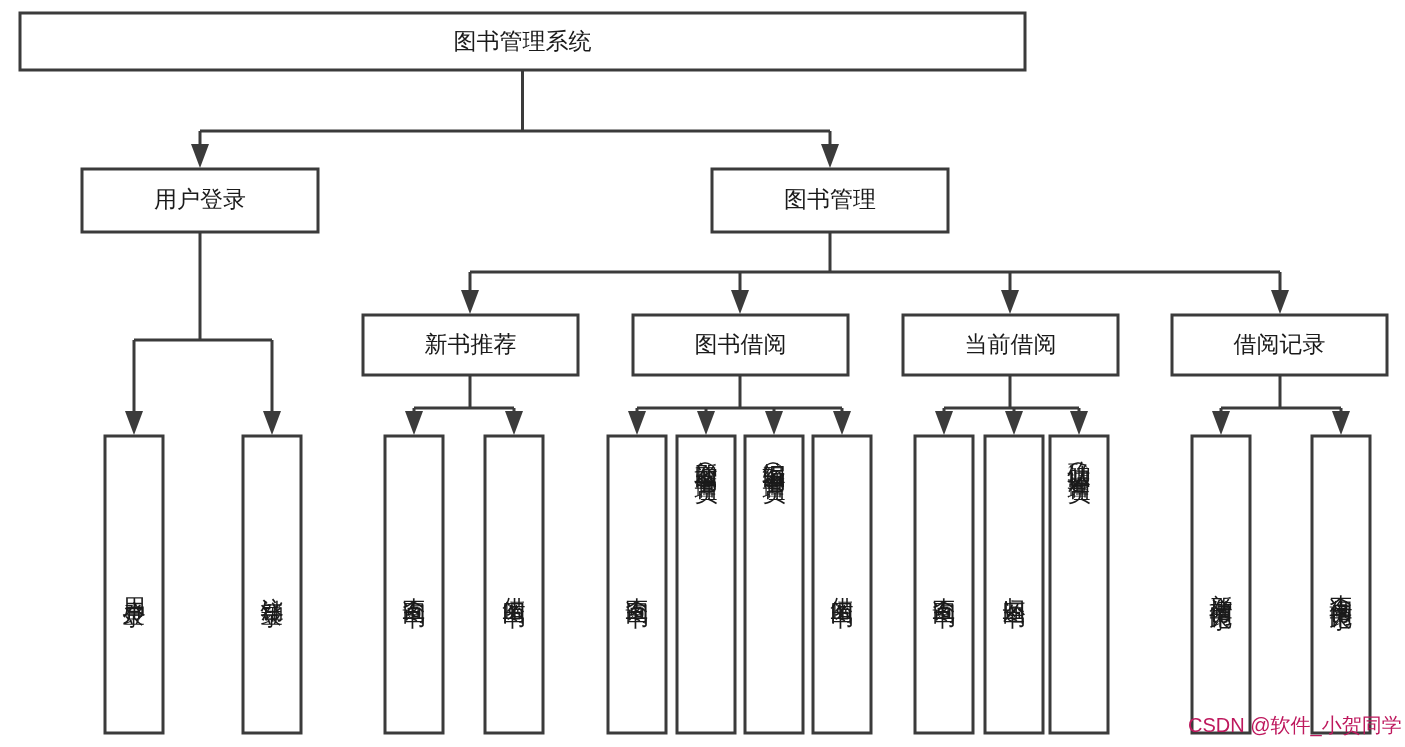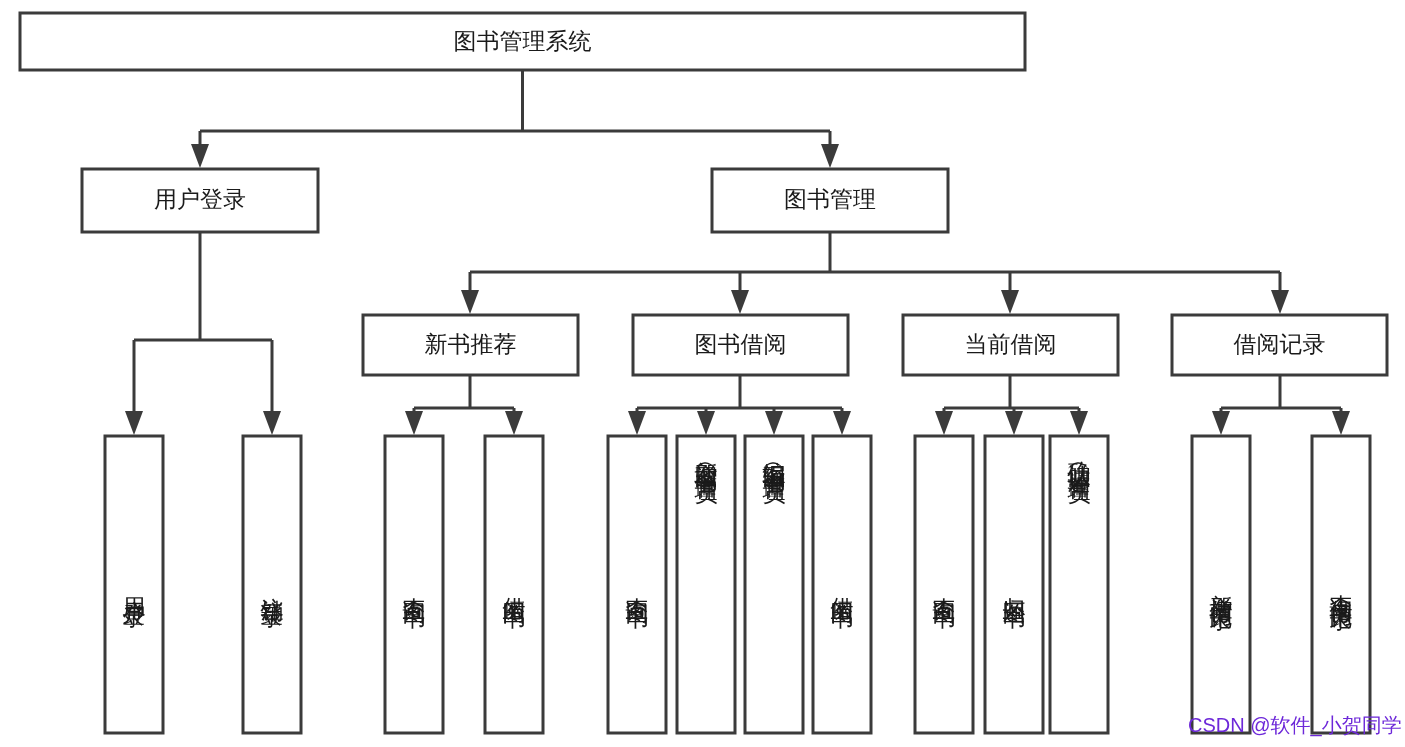--- a/index.html
+++ b/index.html
@@ -56,21 +56,21 @@
     font-size: 23px;
     line-height: 1;
     color: #1a1a1a;
     letter-spacing: 3px;
     white-space: nowrap;
   }
   .watermark {
     position: absolute;
     font-family: "Liberation Sans", "DejaVu Sans", sans-serif;
     font-size: 20px;
-    color: #6d28d9;
+    color: #be185d;
     white-space: nowrap;
     left: 1188px;
     top: 712px;
   }
 </style>
 </head>
 <body>
 
 <svg id="diagram" viewBox="0 0 1405 747">
 

